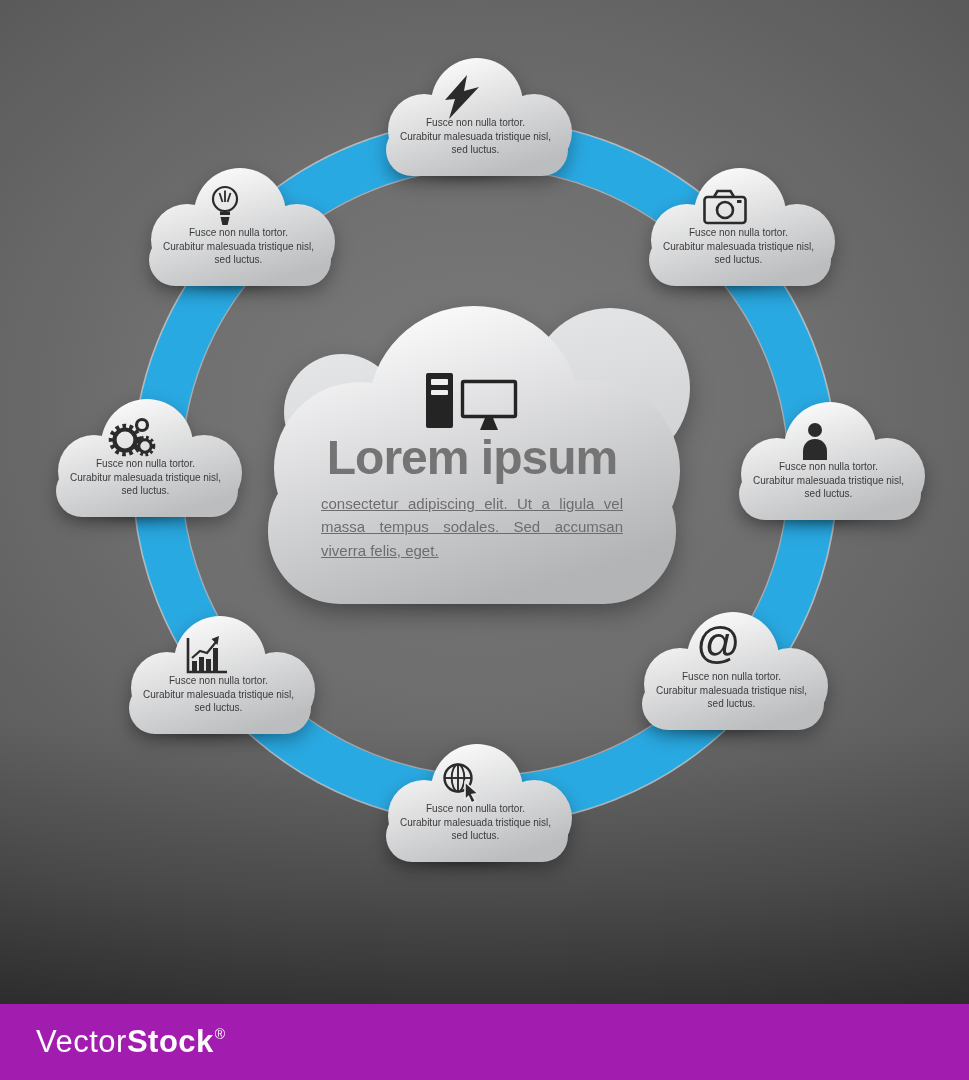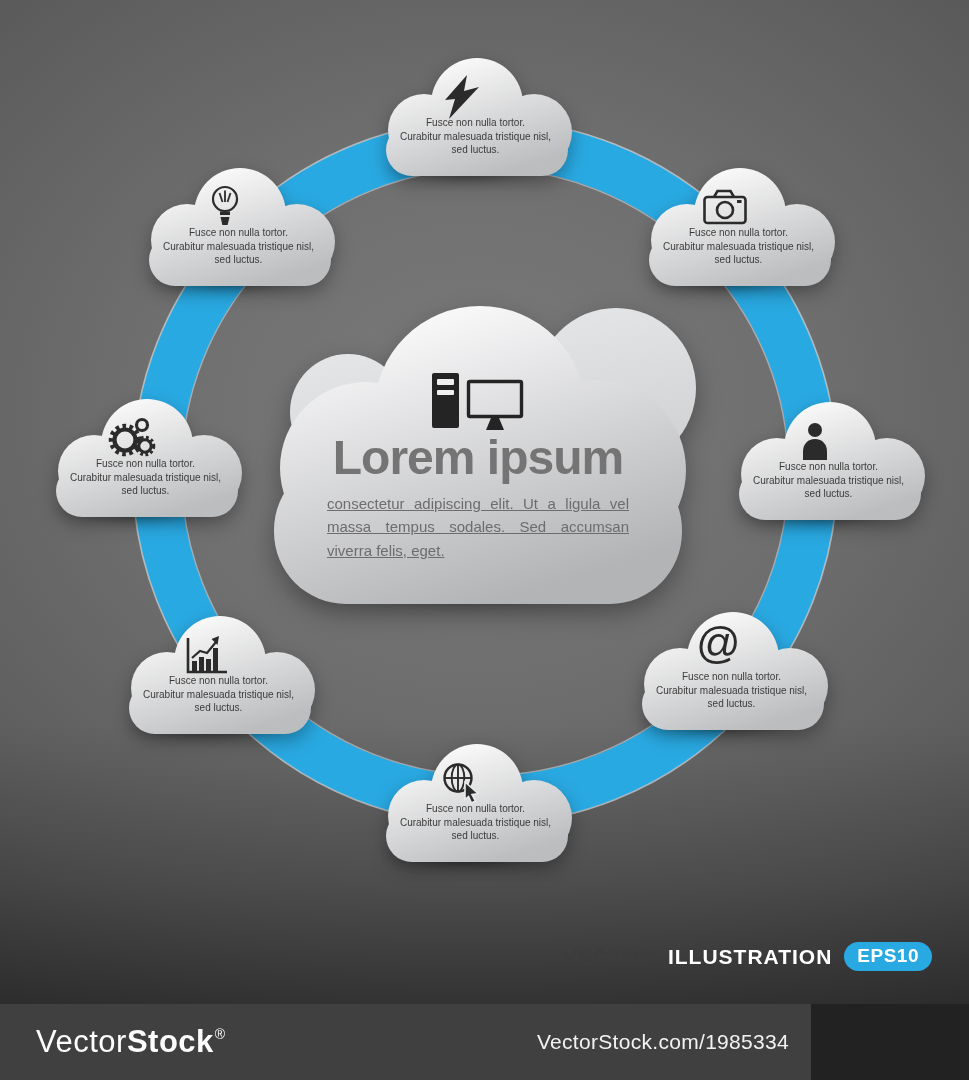--- a/index.html
+++ b/index.html
@@ -30,38 +30,38 @@
     font-size:10px;line-height:1.35;color:#3b3b3b;}
   .pos-top{left:372px;top:52px}
   .pos-top-right{left:635px;top:162px}
   .pos-right{left:725px;top:396px}
   .pos-bottom-right{left:628px;top:606px}
   .pos-bottom{left:372px;top:738px}
   .pos-bottom-left{left:115px;top:610px}
   .pos-left{left:42px;top:393px}
   .pos-top-left{left:135px;top:162px}
   
-  .center-cloud{position:absolute;left:248px;top:298px;width:460px;height:310px;}
+  .center-cloud{position:absolute;left:242px;top:298px;width:460px;height:310px;}
   .center-cloud .cloud-shape{filter:drop-shadow(0 10px 12px rgba(0,0,0,.30));}
   .center-cloud .ground-shadow{left:40px;right:70px;bottom:0;height:38px;filter:blur(9px);}
   .center-icon{position:absolute;left:50%;top:74px;transform:translateX(-50%);z-index:2;}
   .center-title{position:absolute;left:0;right:0;top:132px;z-index:2;text-align:center;
     font-size:48px;font-weight:bold;letter-spacing:-1px;color:#747474;}
   .center-body{position:absolute;left:50%;top:194px;transform:translateX(-50%);width:302px;z-index:2;
     font-size:15px;line-height:1.55;color:#6d6d6d;text-align:justify;text-decoration:underline;}
   
   .badge{position:absolute;right:37px;top:942px;display:flex;align-items:center;gap:12px;}
   .badge .w1{font-size:21px;font-weight:bold;letter-spacing:1px;color:#3c3c3c;}
   .badge .w2{font-size:21px;font-weight:bold;letter-spacing:1px;color:#ffffff;}
   .badge .pill{background:#29a9e2;color:#fff;font-size:19px;font-weight:bold;
     padding:3px 13px 4px;border-radius:15px;letter-spacing:.5px;}
   
-  .footer{position:absolute;left:0;top:1004px;width:811px;height:76px;background:#404040;
+  .footer{position:absolute;left:0;top:1004px;width:969px;height:76px;background:#a21caf;
     display:flex;align-items:center;justify-content:space-between;
-    padding:0 22px 0 36px;box-sizing:border-box;color:#fff;}
+    padding:0 30px 0 36px;box-sizing:border-box;color:#fff;}
   .brand{font-size:31px;color:#fdfdfd;letter-spacing:.5px;}
   .brand .bold{font-weight:bold;}
   .brand sup{font-size:14px;position:relative;top:-2px;margin-left:1px;}
   .footer-url{font-size:21px;color:#f2f2f2;letter-spacing:.3px;}
   .icon-svg{display:block;}
 </style>
 </head>
 <body>
 
 <svg width="0" height="0" style="position:absolute" aria-hidden="true">
@@ -321,26 +321,20 @@
           </svg>
         </span>
         <div class="cloud-text">
           <span>Fusce non nulla tortor.</span><br>
           <span>Curabitur malesuada tristique nisl,</span><br>
           <span>sed luctus.</span>
         </div>
       </div>
     </div>
 
-    <div class="badge">
-      <span class="w1">VECTOR</span>
-      <span class="w2">ILLUSTRATION</span>
-      <span class="pill">EPS10</span>
-    </div>
   </div>
 
   <div class="footer">
     <div class="brand">
       <span>Vector</span><span class="bold">Stock</span><sup>®</sup>
     </div>
-    <div class="footer-url">VectorStock.com/1985334</div>
   </div>
 </div>
 
 </body></html>

